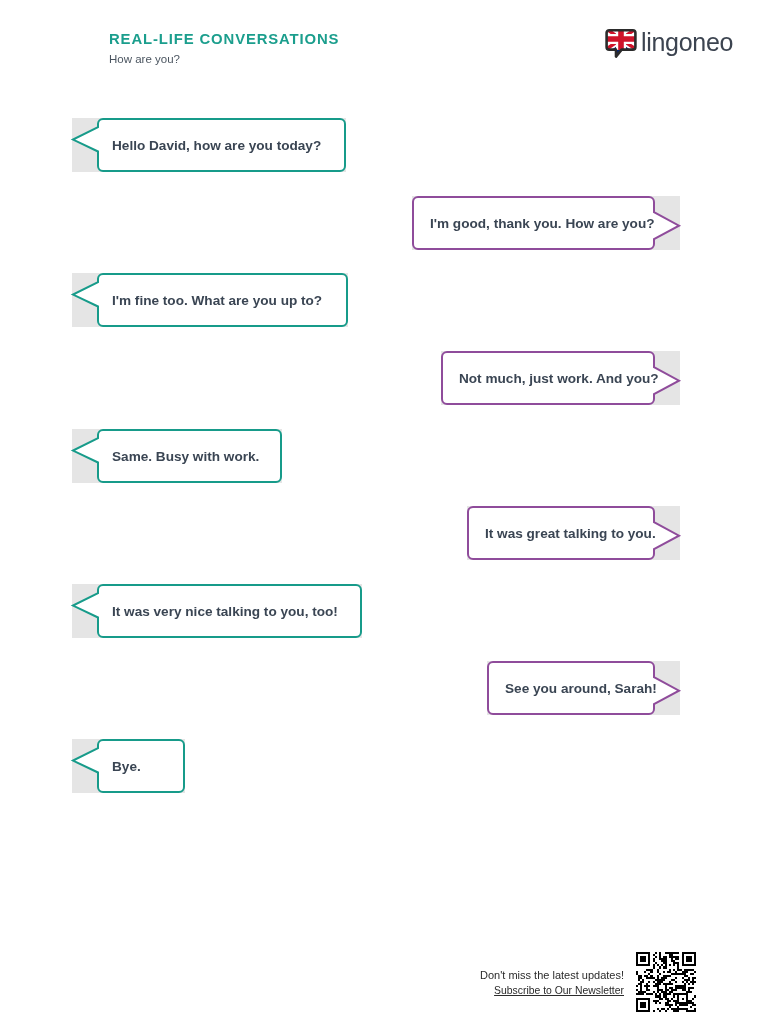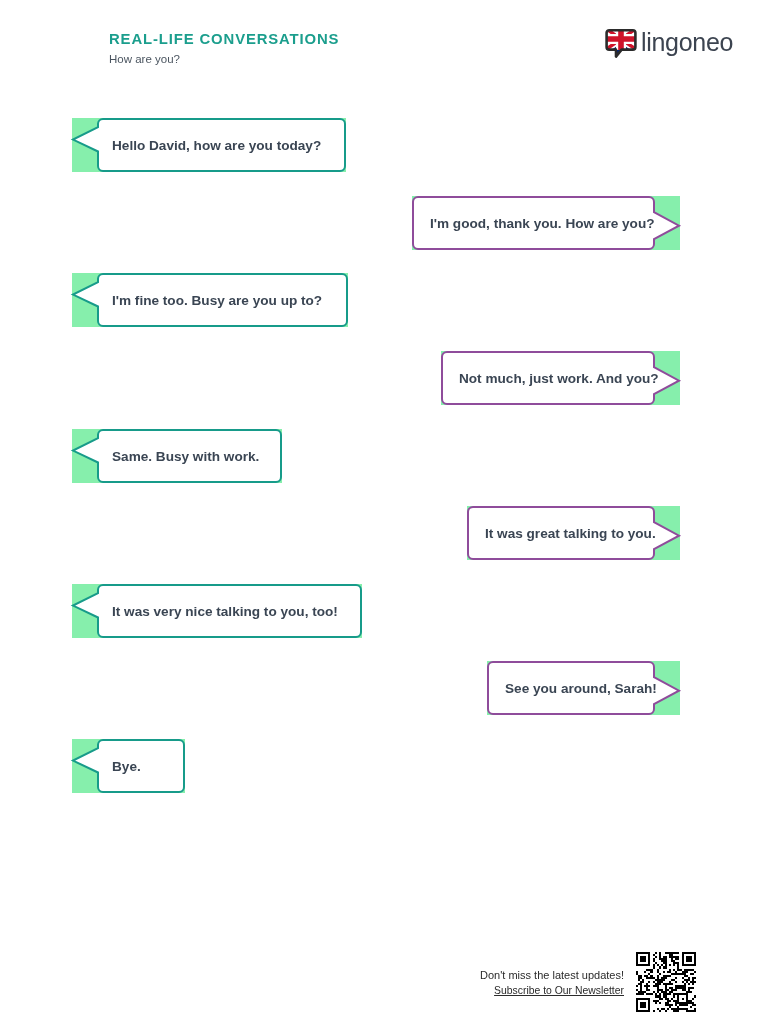--- a/index.html
+++ b/index.html
@@ -66,21 +66,21 @@
   .chat {
     position: absolute;
     left: 0; top: 0;
     width: 768px; height: 1024px;
   }
   .bubble {
     position: absolute;
     box-sizing: border-box;
     display: flex;
     align-items: center;
-    background: #86efac;
+    background: #e5e5e5;
   }
   .bubble .bubble-svg {
     position: absolute;
     left: 0; top: 0;
     width: 100%;
     height: 100%;
     overflow: visible;
   }
   .bubble .txt {
     position: relative;
@@ -165,21 +165,21 @@
     <div class="bubble right" style="left: 412px; top: 196px; width: 268px; height: 54px;">
       <svg class="bubble-svg" viewBox="0 0 268 54" preserveAspectRatio="none">
         <path d="M 6,1 H 237 A 5,5 0 0 1 242,6 V 16.2 L 267,29.700000000000003 L 242,43.2 V 48 A 5,5 0 0 1 237,53 H 6 A 5,5 0 0 1 1,48 V 6 A 5,5 0 0 1 6,1 Z" fill="#ffffff" stroke="#8f4c9b" stroke-width="2" stroke-linejoin="miter"></path>
       </svg>
       <span class="txt">I'm good, thank you. How are you?</span>
     </div>
     <div class="bubble left" style="left: 72px; top: 273px; width: 276px; height: 54px;">
       <svg class="bubble-svg" viewBox="0 0 276 54" preserveAspectRatio="none">
         <path d="M 31,1 H 270 A 5,5 0 0 1 275,6 V 48 A 5,5 0 0 1 270,53 H 31 A 5,5 0 0 1 26,48 V 33.48 L 1,21.6 L 26,9.180000000000001 V 6 A 5,5 0 0 1 31,1 Z" fill="#ffffff" stroke="#179b8a" stroke-width="2" stroke-linejoin="miter"></path>
       </svg>
-      <span class="txt">I'm fine too. Busy are you up to?</span>
+      <span class="txt">I'm fine too. What are you up to?</span>
     </div>
     <div class="bubble right" style="left: 441px; top: 351px; width: 239px; height: 54px;">
       <svg class="bubble-svg" viewBox="0 0 239 54" preserveAspectRatio="none">
         <path d="M 6,1 H 208 A 5,5 0 0 1 213,6 V 16.2 L 238,29.700000000000003 L 213,43.2 V 48 A 5,5 0 0 1 208,53 H 6 A 5,5 0 0 1 1,48 V 6 A 5,5 0 0 1 6,1 Z" fill="#ffffff" stroke="#8f4c9b" stroke-width="2" stroke-linejoin="miter"></path>
       </svg>
       <span class="txt">Not much, just work. And you?</span>
     </div>
     <div class="bubble left" style="left: 72px; top: 429px; width: 210px; height: 54px; text-align: center;">
       <svg class="bubble-svg" viewBox="0 0 210 54" preserveAspectRatio="none">
         <path d="M 31,1 H 204 A 5,5 0 0 1 209,6 V 48 A 5,5 0 0 1 204,53 H 31 A 5,5 0 0 1 26,48 V 33.48 L 1,21.6 L 26,9.180000000000001 V 6 A 5,5 0 0 1 31,1 Z" fill="#ffffff" stroke="#179b8a" stroke-width="2" stroke-linejoin="miter"></path>

